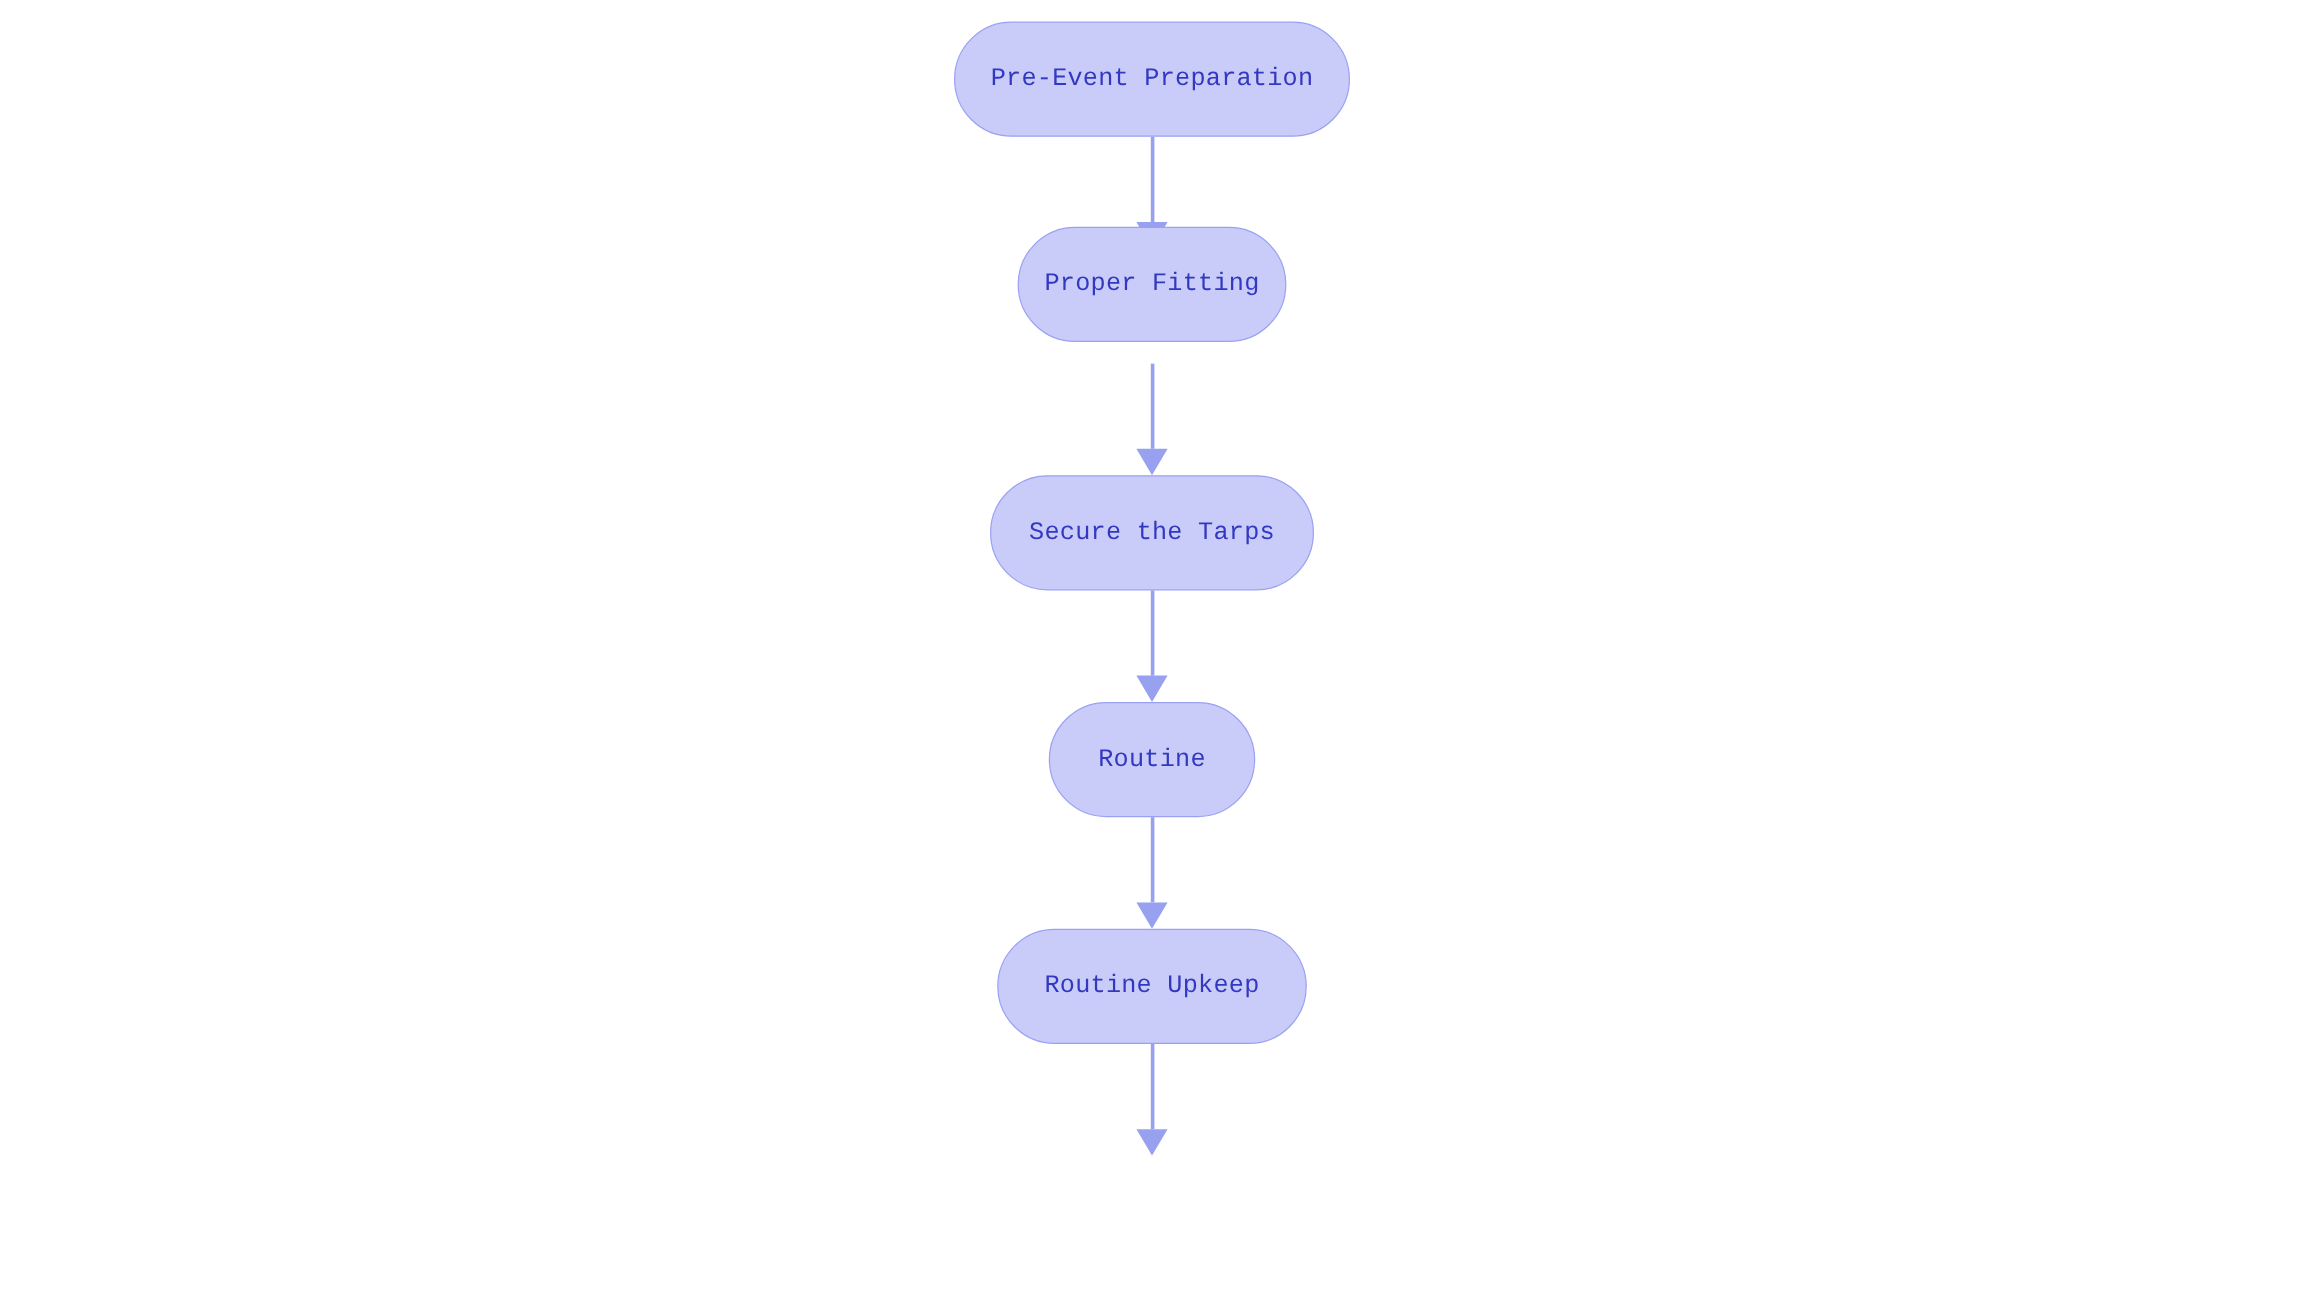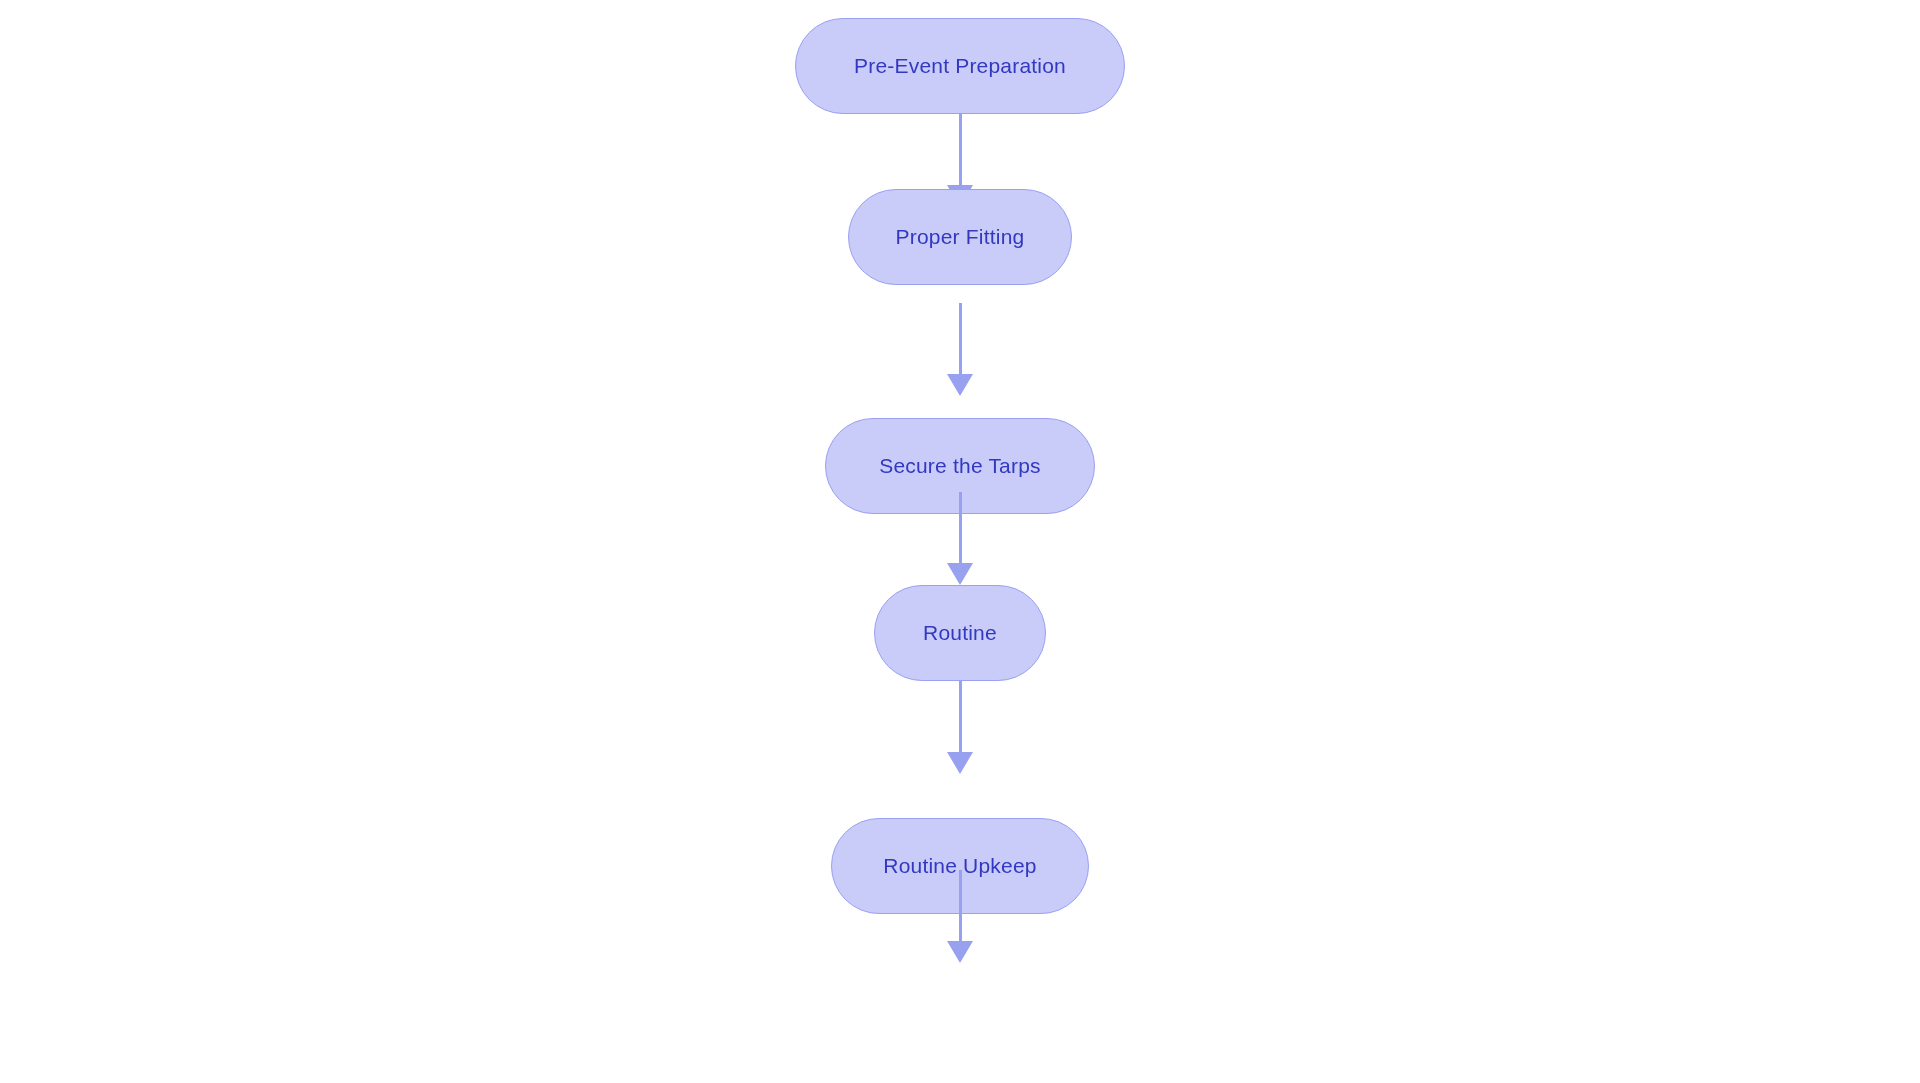--- a/index.html
+++ b/index.html
@@ -10,20 +10,21 @@
     width: 1920px;
     height: 1083px;
     background: var(--bg, #ffffff);
     font-family: "Liberation Sans", sans-serif;
     position: relative;
     overflow: hidden;
   }
   .canvas {
     position: absolute;
     inset: 0;
+    font-family: Liberation Mono, monospace;
   }
   .node {
     position: absolute;
     left: 50%;
     transform: translateX(-50%);
     height: 96px;
     border-radius: 48px;
     background: var(--node-fill, #c9ccf8);
     border: 1.5px solid var(--node-border, #9aa1f2);
     box-sizing: border-box;
@@ -31,23 +32,23 @@
     align-items: center;
     justify-content: center;
     color: var(--node-text, #3238c0);
     font-size: 21px;
     letter-spacing: 0.2px;
     white-space: nowrap;
     text-align: center;
   }
   .node-1 { top: 18px;  width: 330px; }
   .node-2 { top: 189px; width: 224px; text-align: center; }
-  .node-3 { top: 418px; width: 270px; }
+  .node-3 { top: 396px; width: 270px; }
   .node-4 { top: 585px; width: 172px; }
-  .node-5 { top: 818px; width: 258px; text-align: center; }
+  .node-5 { top: 774px; width: 258px; text-align: center; }
   .node-6 { top: 963px; width: 307px; }
 
   .edge {
     position: absolute;
     left: 50%;
     transform: translateX(-50%);
     width: 26px;
     display: flex;
     flex-direction: column;
     align-items: center;

